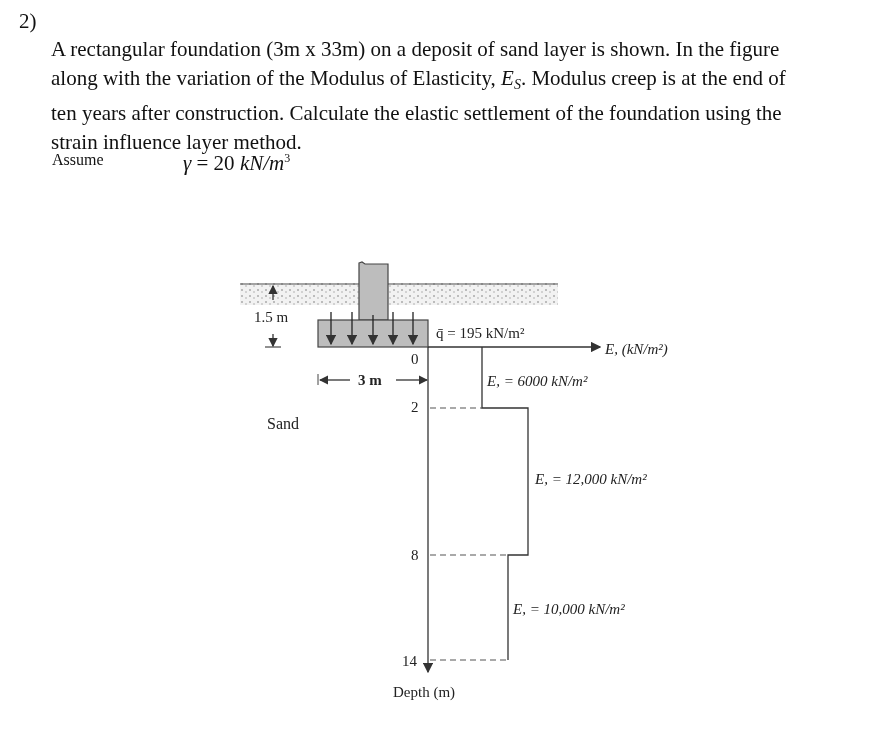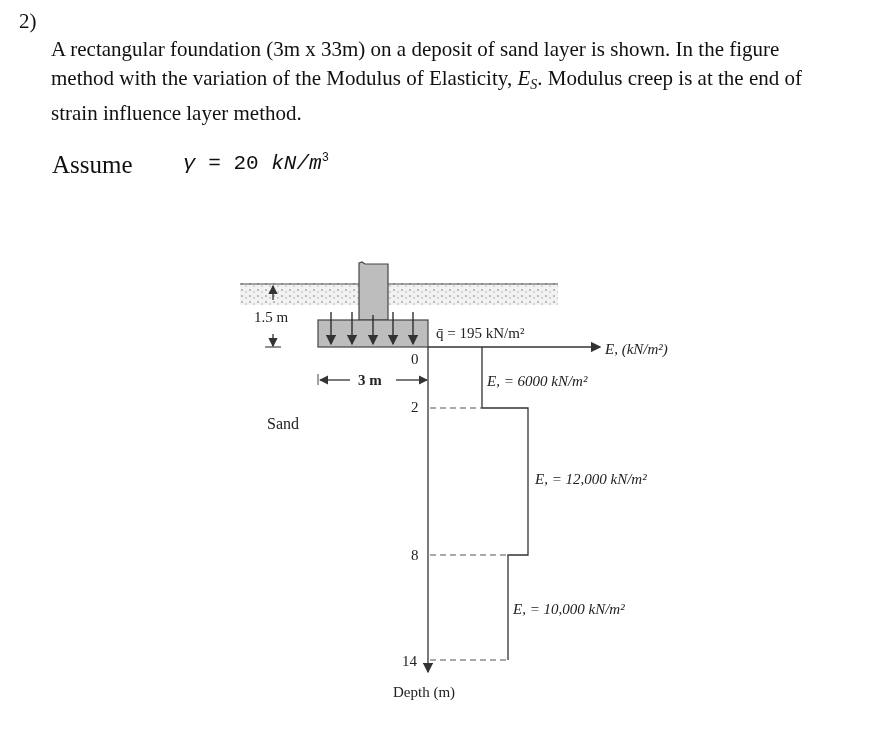--- a/index.html
+++ b/index.html
@@ -3,35 +3,36 @@
 <meta charset="utf-8">
 <style>
   html, body { margin:0; padding:0; background:#ffffff; }
   body { width:881px; height:729px; position:relative; overflow:hidden; font-family:"Liberation Serif", serif; color:#111; }
   .problem { position:absolute; left:0; top:0; width:881px; }
   .pnum { position:absolute; left:19px; top:7px; font-size:21px; line-height:29px; }
   .ptext { position:absolute; left:51px; top:7px; width:810px; font-size:21px; line-height:29px;margin-top:28px; }
   .ptext .line { display:block; white-space:nowrap; }
   .ptext i { font-style:italic; }
   .ptext sub { font-size:14px; vertical-align:-4px; font-style:italic; }
-  .assume-label { position:absolute; left:52px; top:151px; font-size:25px; }
-  .assume-eq { position:absolute; left:183px; top:151px; font-size:21px; font-family:Liberation Mono, monospace; }
+  .assume-label { position:absolute; left:52px; top:151px; font-size:16px; }
+  .assume-eq { position:absolute; left:183px; top:151px; font-size:21px; font-family:Liberation Serif, serif; }
   .assume-eq i { font-style:italic; }
   .assume-eq sup { font-size:12px; }
   svg.fig { position:absolute; left:0; top:0; }
   .fig text { font-family:"Liberation Serif", serif; fill:#222; }
 </style>
 </head>
 <body>
 
 <div class="problem">
   <span class="pnum">2)</span>
   <div class="ptext">
     <span class="line">A rectangular foundation (3m x 33m) on a deposit of sand layer is shown. In the figure</span>
-    <span class="line"><span>method with the variation of the Modulus of Elasticity, </span><i>E</i><sub>S</sub><span>. Modulus creep is at the end of</span></span>
+    <span class="line"><span>along with the variation of the Modulus of Elasticity, </span><i>E</i><sub>S</sub><span>. Modulus creep is at the end of</span></span>
+    <span class="line">ten years after construction. Calculate the elastic settlement of the foundation using the</span>
     <span class="line">strain influence layer method.</span>
   </div>
 </div>
 
 <span class="assume-label">Assume</span>
 <span class="assume-eq"><i>γ</i><span> = 20 </span><i>kN/m</i><sup>3</sup></span>
 
 <svg class="fig" width="881" height="729" viewBox="0 0 881 729">
   <defs>
     <pattern id="sandpat" width="8" height="6" patternUnits="userSpaceOnUse">

